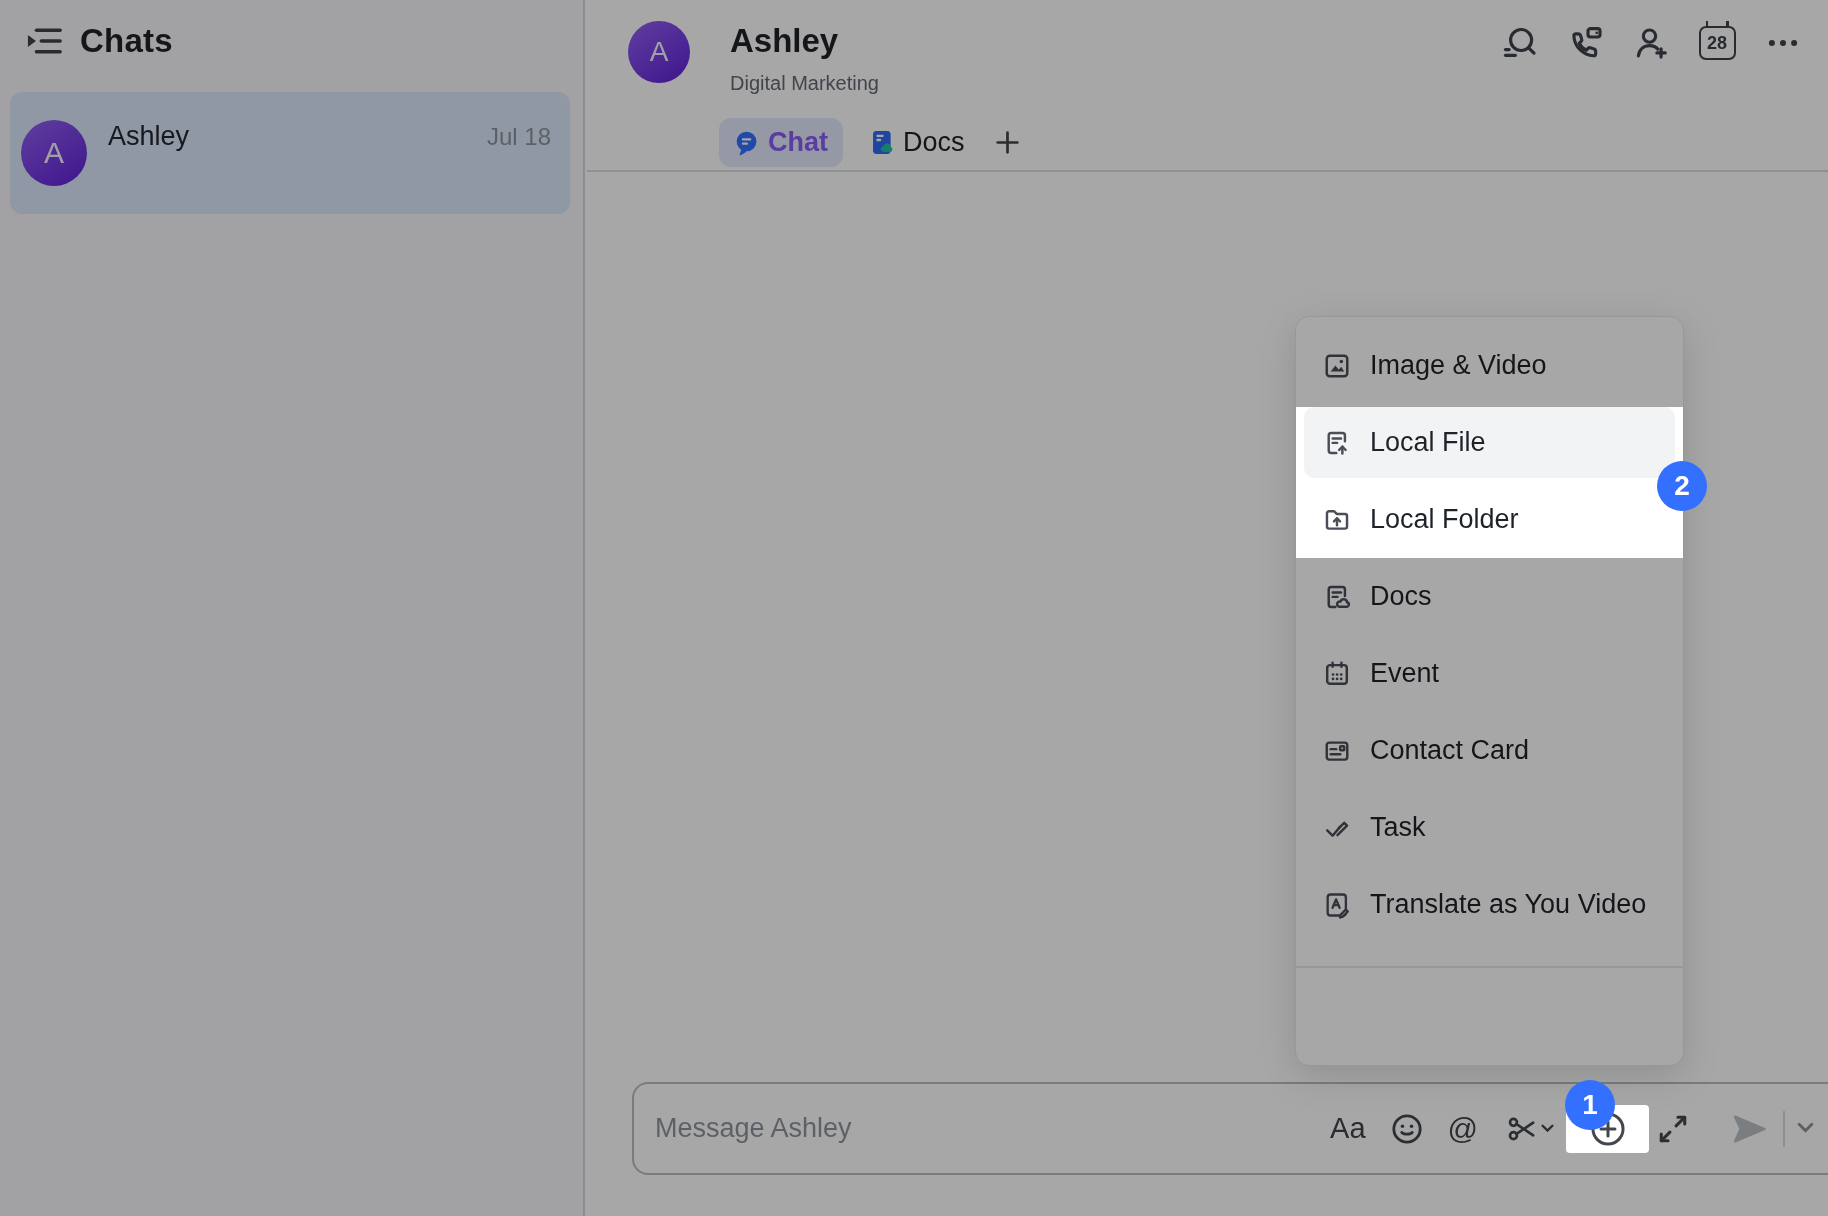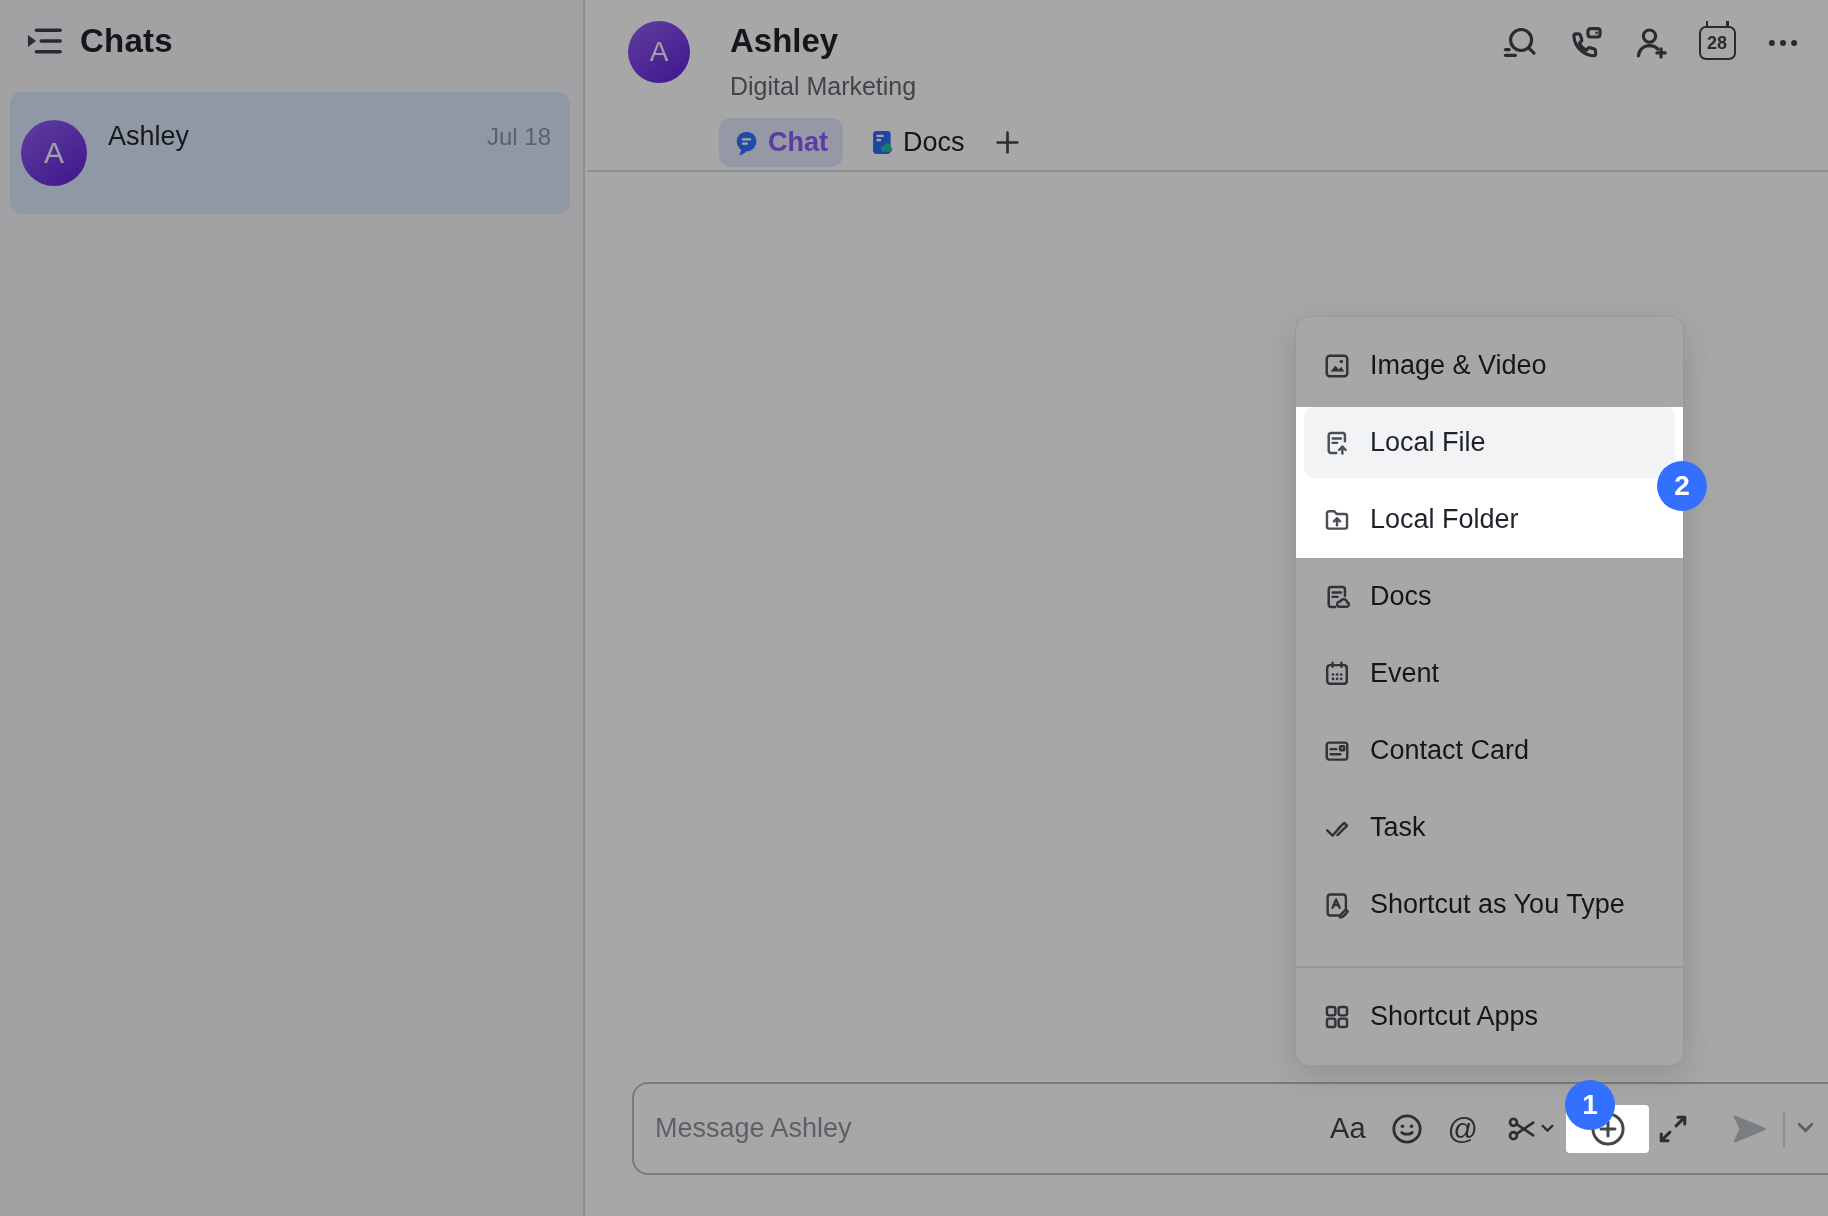--- a/index.html
+++ b/index.html
@@ -21,21 +21,21 @@
   .avatar{border-radius:50%;background:linear-gradient(145deg,#8b57ef 15%,#6526d9 90%);display:flex;align-items:center;justify-content:center;color:rgba(255,255,255,.93);}
   .chat-item .avatar{position:absolute;left:11px;top:28px;width:66px;height:66px;font-size:30px;}
   .chat-item .name{position:absolute;left:98px;top:29px;font-size:27px;font-weight:500;color:#24272c;}
   .chat-item .time{position:absolute;right:19px;top:31px;font-size:24px;color:#8f959e;}
 
   
   .main{position:absolute;left:587px;top:0;right:0;bottom:0;background:#ffffff;}
   .conv-header{position:absolute;left:0;top:0;right:0;height:172px;border-bottom:2px solid #dadce0;box-sizing:border-box;}
   .conv-header .avatar{position:absolute;left:41px;top:21px;width:62px;height:62px;font-size:28px;}
   .conv-name{position:absolute;left:143px;top:22px;font-size:33px;font-weight:700;color:#1f2329;}
-  .conv-sub{position:absolute;left:143px;top:72px;font-size:25px;color:#646a73;}
+  .conv-sub{position:absolute;left:143px;top:72px;font-size:20px;color:#646a73;}
   .header-actions{position:absolute;top:24px;right:26px;display:flex;gap:28px;align-items:center;}
   .hact{width:38px;height:38px;display:flex;align-items:center;justify-content:center;color:#3d424a;cursor:pointer;}
   .cal-icon{position:relative;width:33px;height:30px;border:2.7px solid #3d424a;border-radius:7px;display:flex;align-items:center;justify-content:center;}
   .cal-icon .tick{position:absolute;top:-7px;width:2.7px;height:7px;background:#3d424a;}
   .cal-icon .tick.l{left:5px;} .cal-icon .tick.r{right:5px;}
   .cal-icon .day{font-size:18px;font-weight:700;color:#3d424a;line-height:1;}
   .tabs{position:absolute;left:132px;top:118px;height:49px;display:flex;align-items:center;gap:25px;}
   .tab-chat{height:49px;padding:0 15px;border-radius:12px;background:#e2eafc;display:flex;align-items:center;gap:8px;cursor:pointer;}
   .tab-chat .lbl{font-size:27px;font-weight:600;color:#8b5cf6;}
   .tab-docs{display:flex;align-items:center;gap:8px;cursor:pointer;}
@@ -319,33 +319,22 @@
 
   <div class="mi">
     <span class="micon">
       <svg viewBox="0 0 24 24" width="28" height="28" fill="none" stroke="currentColor" stroke-width="2" stroke-linecap="round" stroke-linejoin="round">
         <rect x="4" y="3" width="15.6" height="18" rx="2.4"></rect>
         <path d="M8.2 14.4 L11.2 7.2 L14.2 14.4"></path>
           <path d="M9.3 12.1 H13.1"></path>
         <path d="M15 20.5 L19.6 15.9 L21.3 17.6 L16.7 22.2 L14.6 22.7 Z" fill="#ffffff"></path>
       </svg>
     </span>
-    <span>Shortcut as You Type</span>
+    <span>Translate as You Video</span>
   </div>
 
   <div class="menu-sep"></div>
 
-  <div class="mi">
-    <span class="micon">
-      <svg viewBox="0 0 24 24" width="28" height="28" fill="none" stroke="currentColor" stroke-width="2.1" stroke-linejoin="round">
-        <rect x="3.4" y="3.4" width="7.2" height="7.2" rx="1.8"></rect>
-        <rect x="13.4" y="3.4" width="7.2" height="7.2" rx="1.8"></rect>
-        <rect x="3.4" y="13.4" width="7.2" height="7.2" rx="1.8"></rect>
-        <rect x="13.4" y="13.4" width="7.2" height="7.2" rx="1.8"></rect>
-      </svg>
-    </span>
-    <span>Shortcut Apps</span>
-  </div>
 </div>
 
 <div class="dim"></div>
 <div class="badge badge-2">2</div>
 <div class="badge badge-1">1</div>
 
 </body></html>

